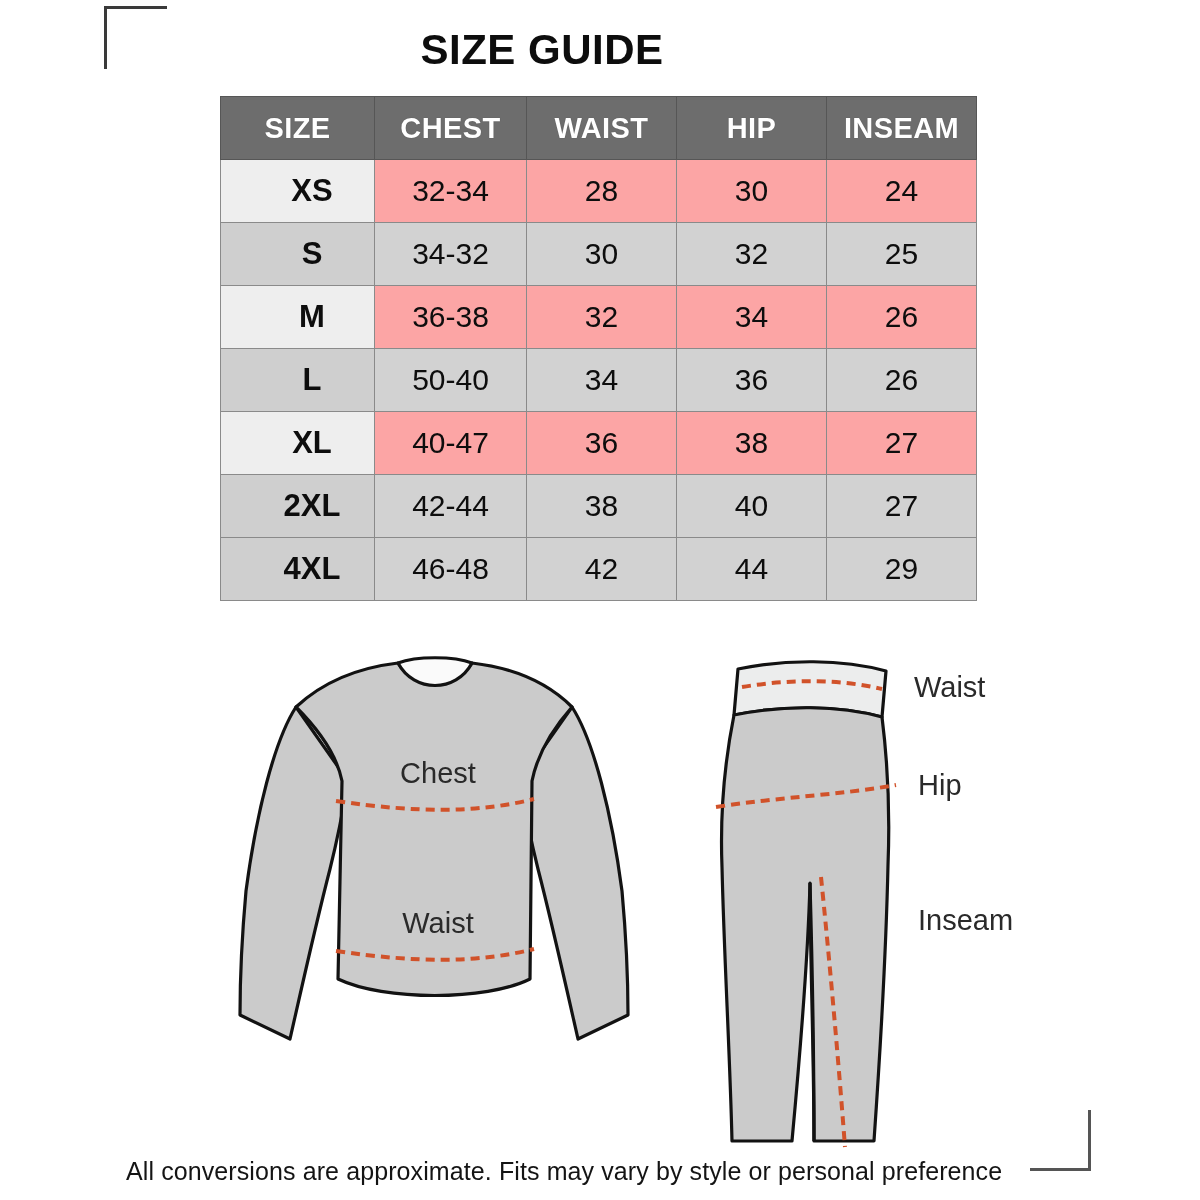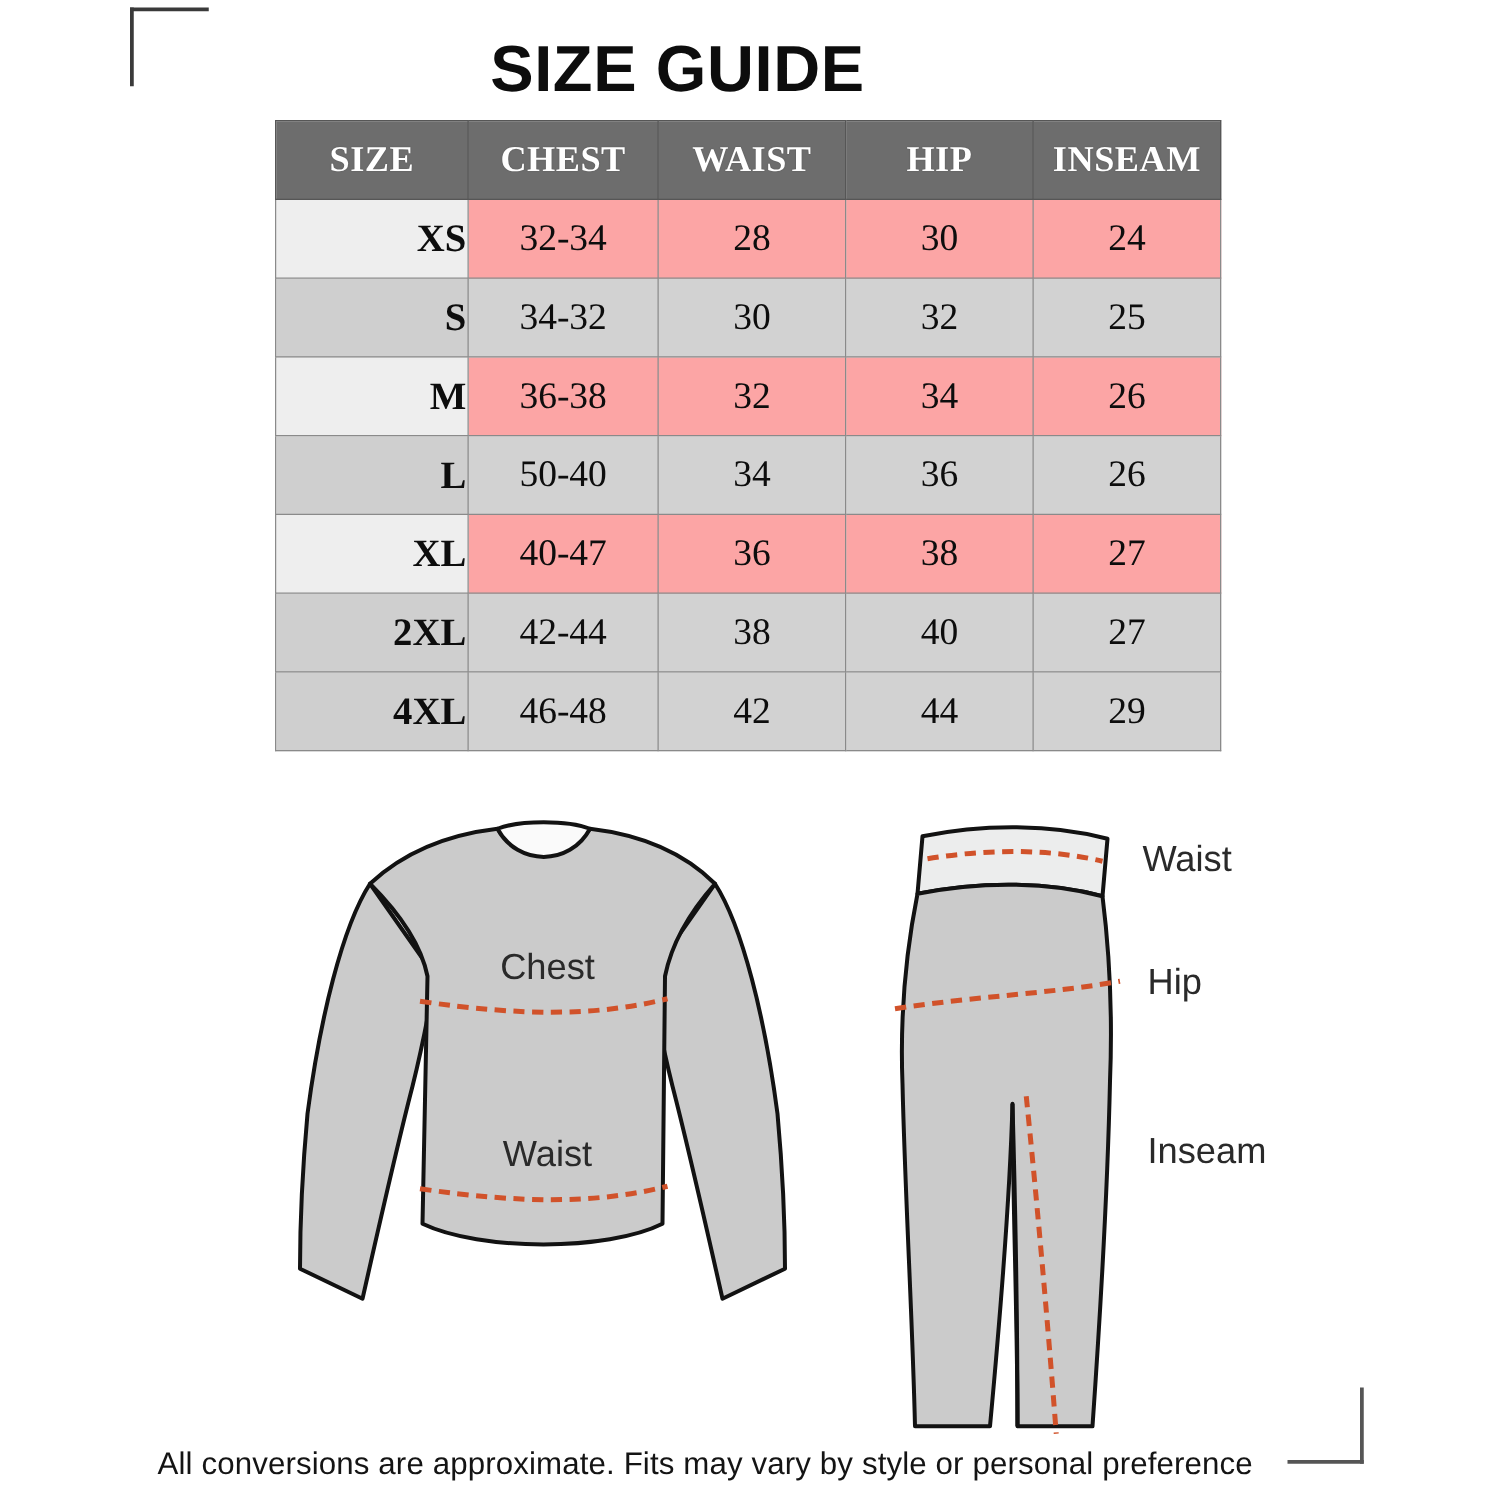--- a/index.html
+++ b/index.html
@@ -37,33 +37,32 @@
     border-right: 3px solid #555555;
   }
 
   
   .page-title {
     position: absolute;
     left: 0;
     top: 26px;
     width: 1084px;
     text-align: center;
-    font-size: 52px;
+    font-size: 42px;
     font-weight: bold;
     letter-spacing: 0.5px;
     color: #0d0d0d;
   }
 
   
   .size-table-wrap {
     position: absolute;
     left: 220px;
     top: 96px;
     width: 756px;
-    font-family: Liberation Serif, serif;
   }
   table.size-table {
     border-collapse: collapse;
     width: 756px;
     table-layout: fixed;
   }
   table.size-table th,
   table.size-table td {
     border: 1px solid #8a8a8a;
     height: 60px;
@@ -78,21 +77,21 @@
     font-weight: bold;
     font-size: 29px;
     letter-spacing: 0.4px;
     border: 1px solid #565656;
     text-shadow: 0 0 1px rgba(0,0,0,0.35);
   }
   table.size-table tbody tr.row-light td { background: #fca5a5; }
   table.size-table tbody tr.row-dark  td { background: #d2d2d2; }
   table.size-table tbody td.col-size {
     font-weight: bold;
-    text-align: right;
+    text-align: center;
     padding-left: 30px;
     font-size: 31px;
   }
   table.size-table tbody tr.row-light td.col-size { background: #eeeeee; }
   table.size-table tbody tr.row-dark  td.col-size { background: #cfcfcf; }
 
   .col-w-size   { width: 154px; }
   .col-w-chest  { width: 152px; }
   .col-w-waist  { width: 150px; }
   .col-w-hip    { width: 150px; }

